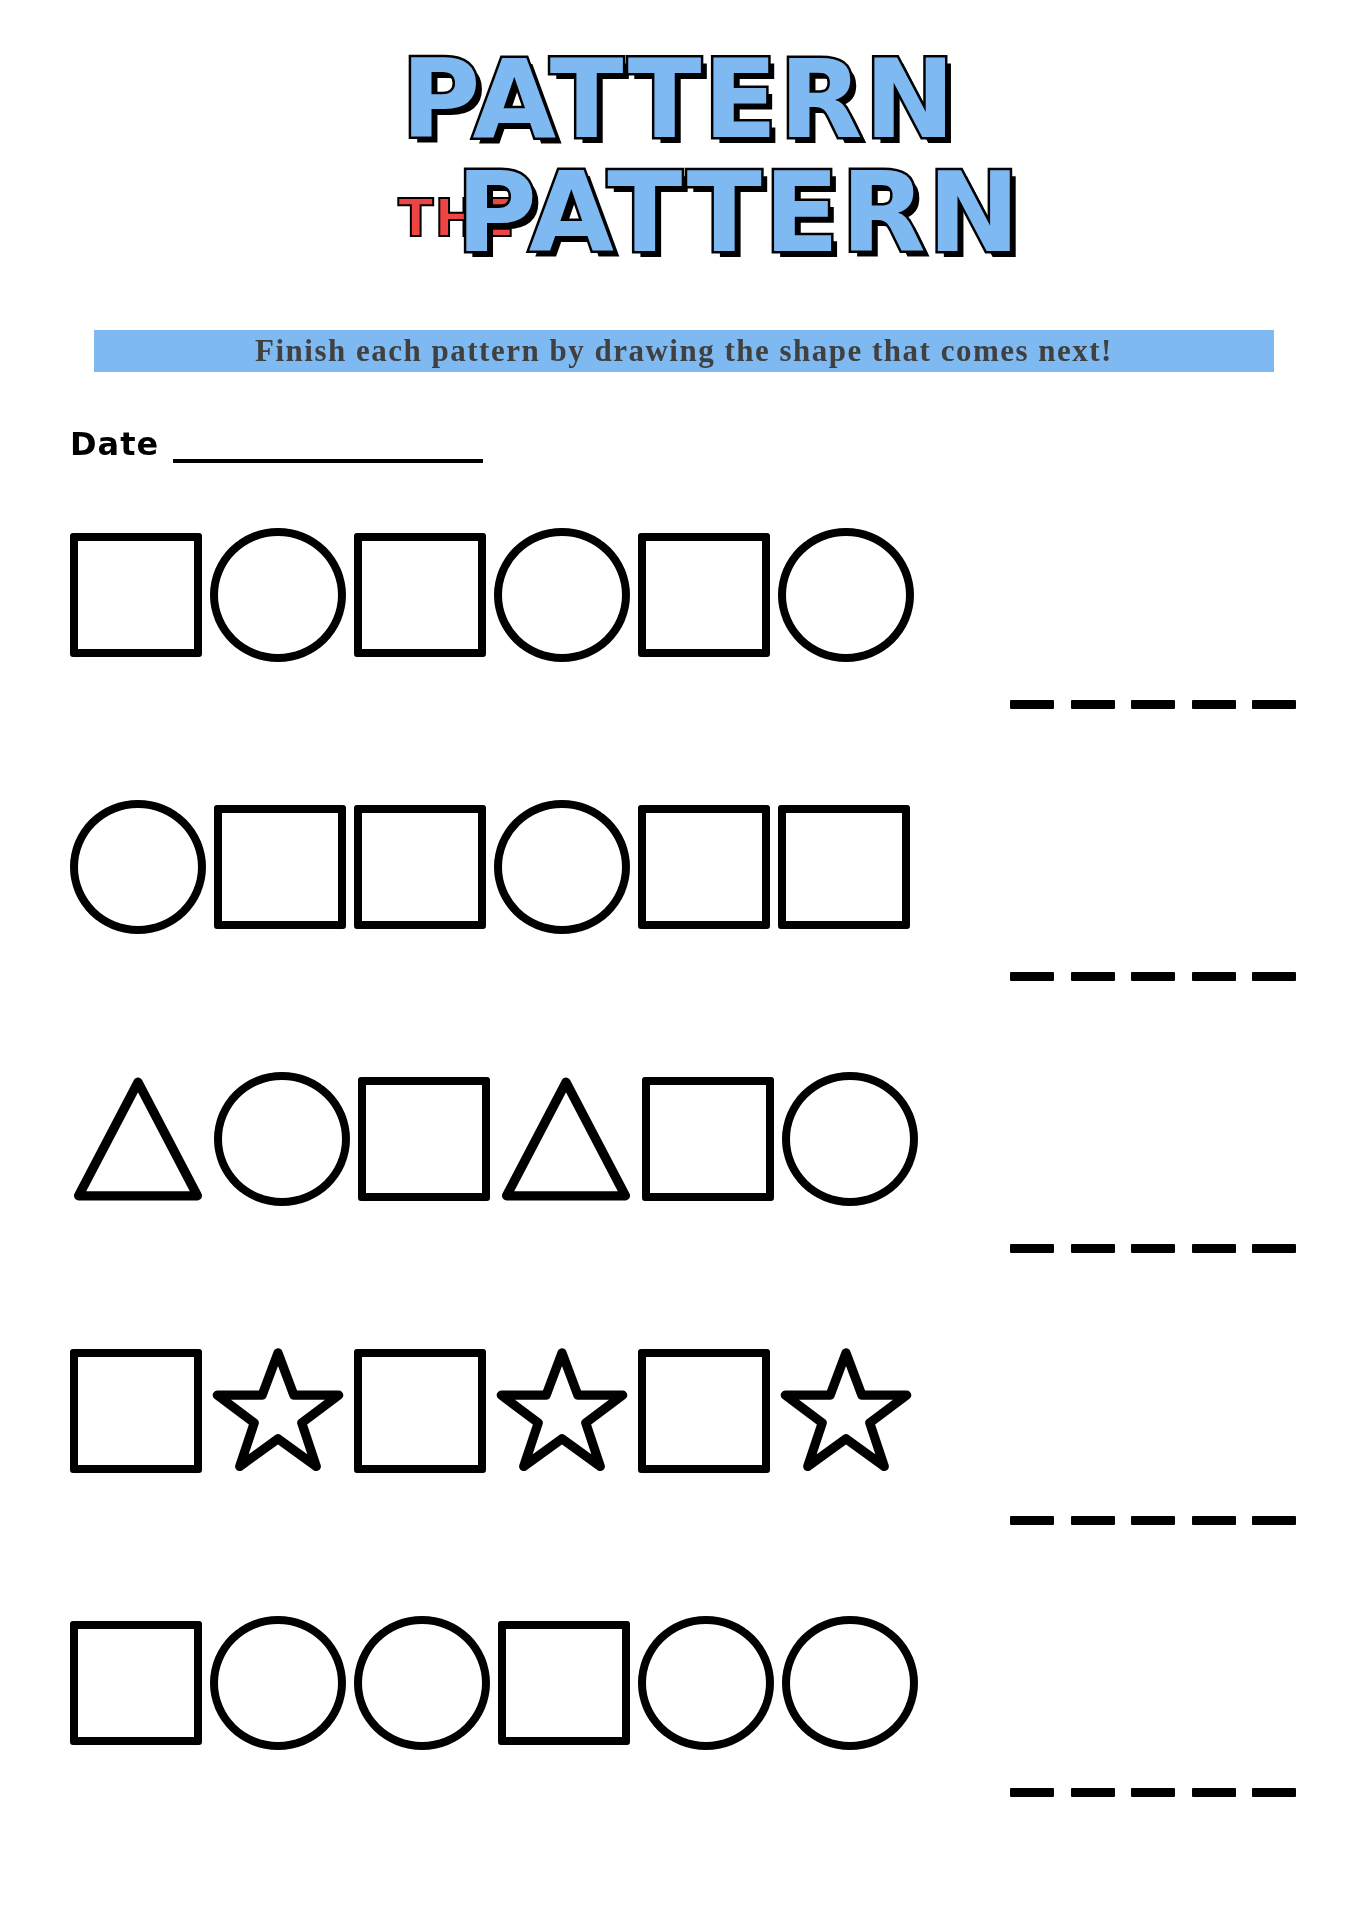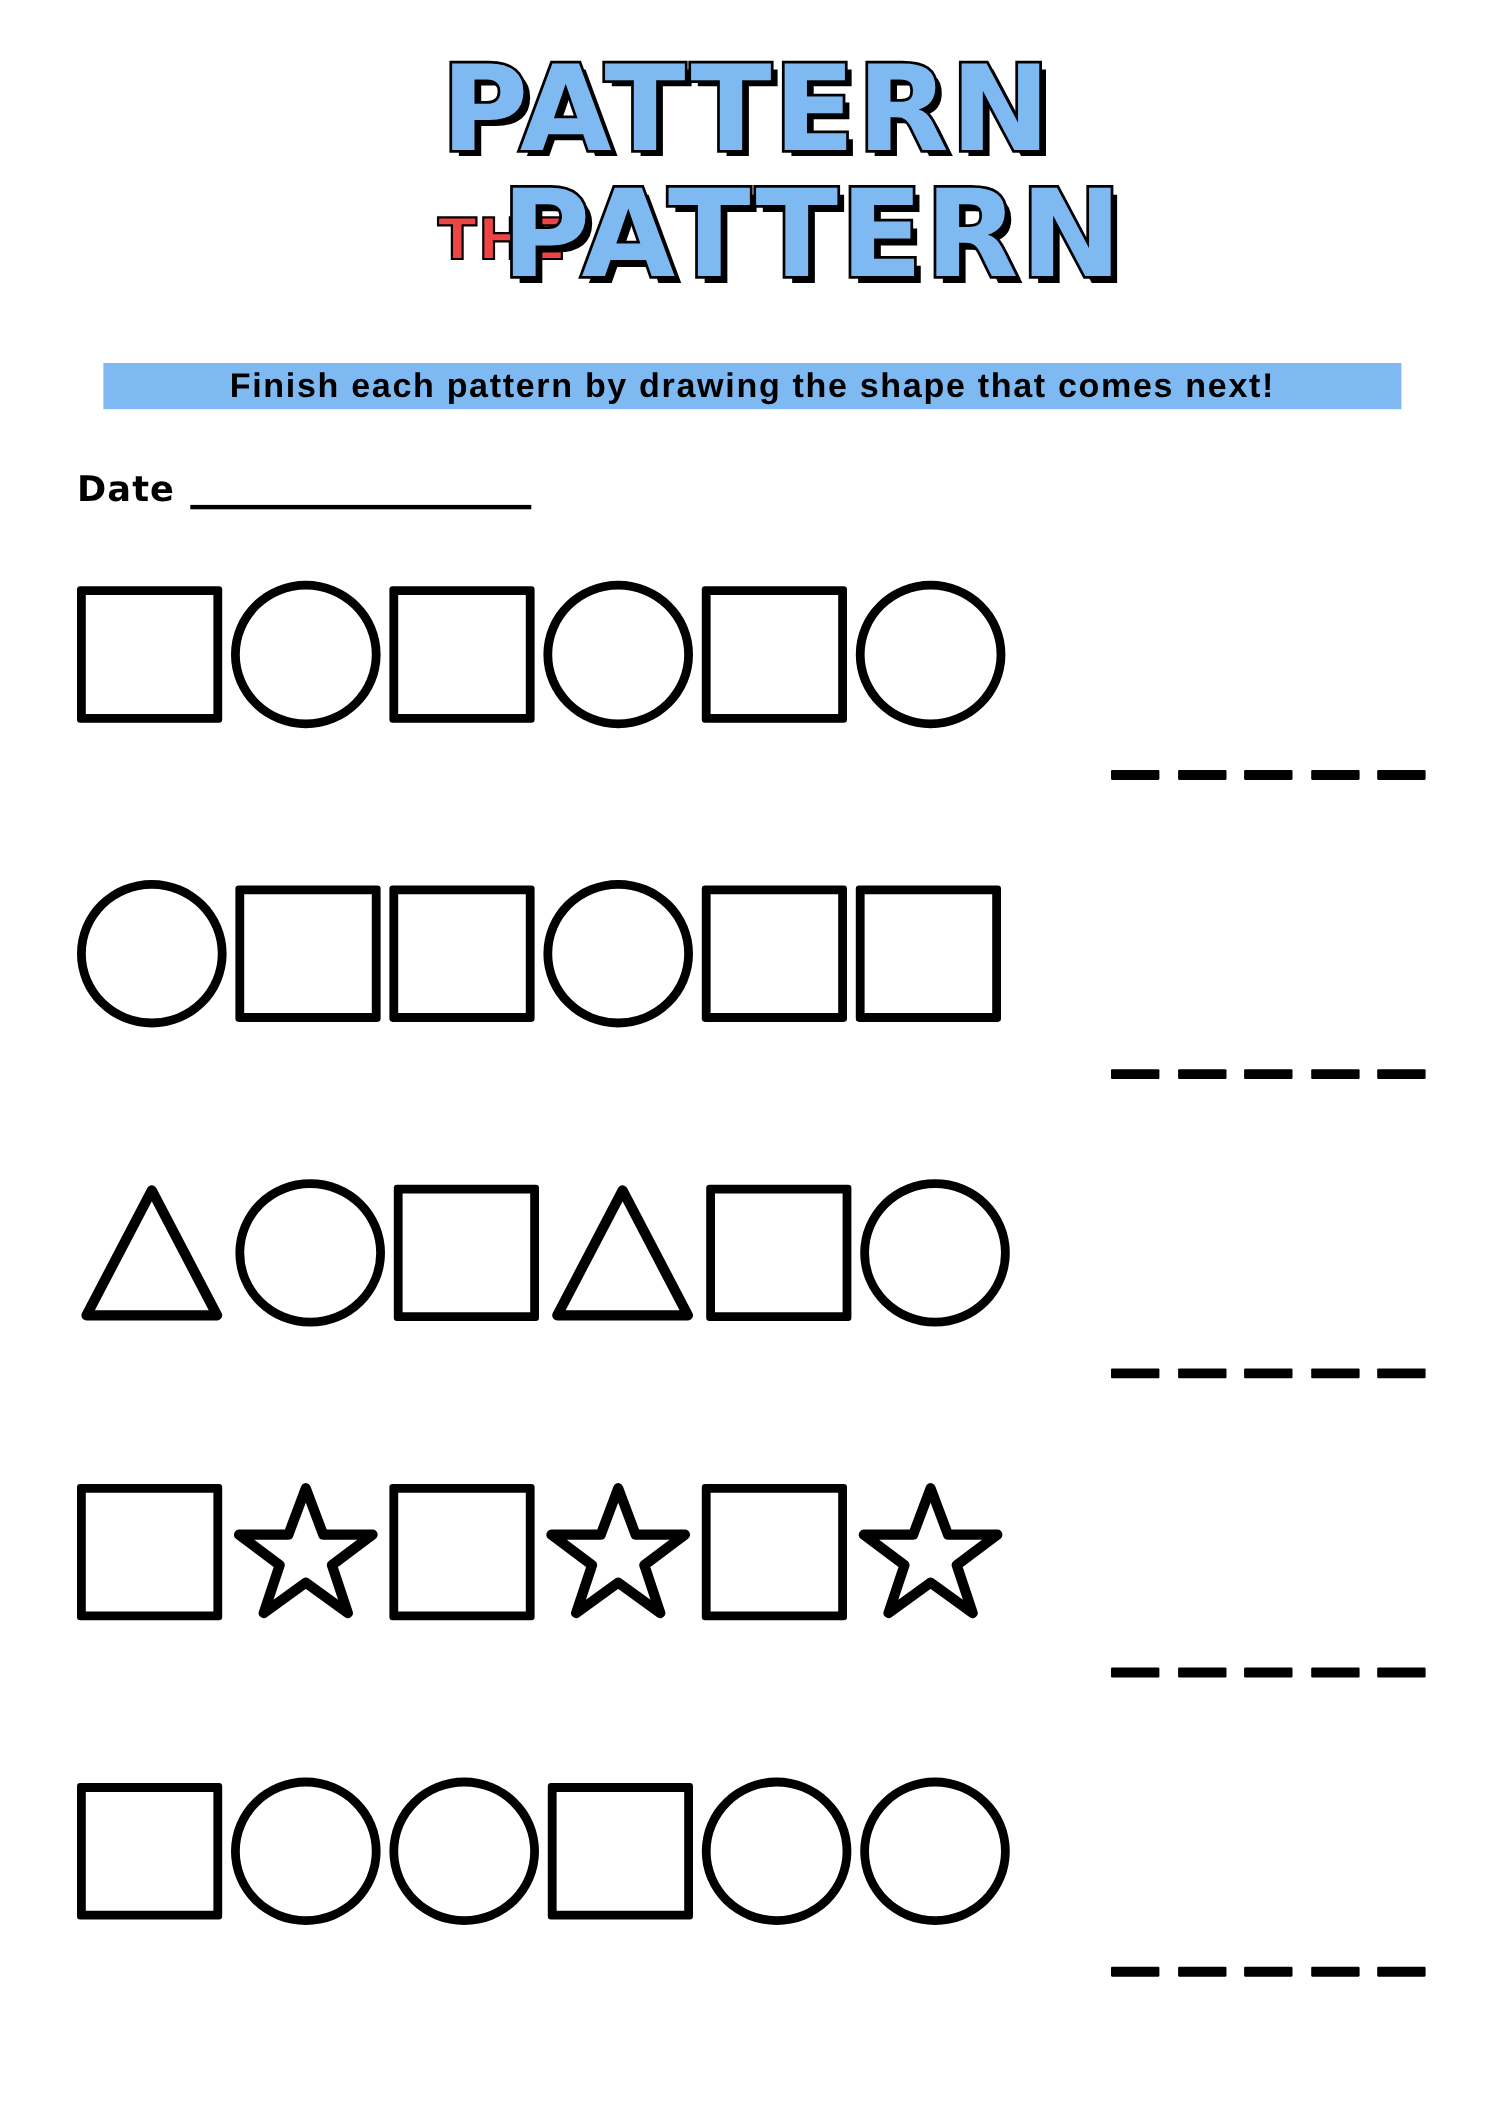--- a/index.html
+++ b/index.html
@@ -84,25 +84,25 @@
     left: 94px;
     top: 330px;
     width: 1180px;
     height: 42px;
     background: #7fb9f2;
     display: flex;
     align-items: center;
     justify-content: center;
   }
   .subtitle-text {
-    font-family: Liberation Sans, sans-serif;
+    font-family: Liberation Serif, serif;
     font-weight: 700;
     font-size: 31px;
     letter-spacing: 1.5px;
-    color: #000000;
+    color: #404040;
     white-space: nowrap;
   }
 
   
   .namedate {
     position: absolute;
     left: 70px;
     top: 425px;
     width: 1220px;
     height: 50px;

